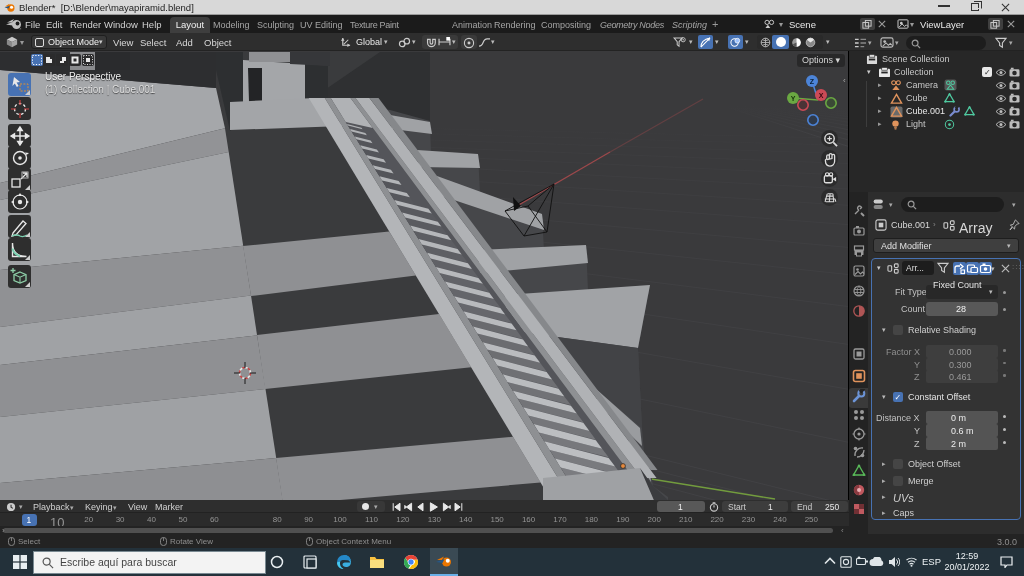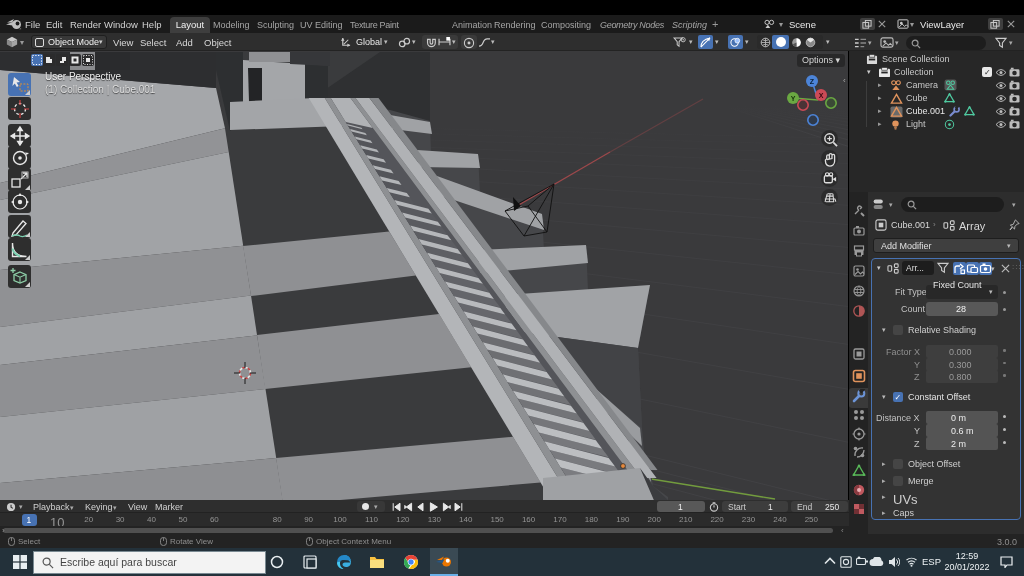--- a/index.html
+++ b/index.html
@@ -1,20 +1,35 @@
 <!DOCTYPE html>
 <html><head><meta charset="utf-8"><style>
 *{margin:0;padding:0;box-sizing:border-box;font-family:"Liberation Sans",sans-serif;}
 html,body{width:1024px;height:576px;overflow:hidden;background:#000;}
 #root{position:relative;width:1024px;height:576px;}
 .abs{position:absolute;}
 .tx{white-space:nowrap;}
 </style></head><body>
 <div id="root">
 
+<div class="abs" style="left:0;top:0;width:1024px;height:15px;background:#d8d8d8;border-bottom:1px solid #9a9a9a;">
+  <svg class="abs" style="left:4px;top:2px" width="11" height="11" viewBox="0 0 24 24">
+   <circle cx="15" cy="13" r="8" fill="#ea7600"></circle>
+        <circle cx="16.5" cy="11.5" r="3.4" fill="#fff"></circle>
+   <path d="M2 10 L12 4 L9 10 Z" fill="#ea7600"></path>
+        <path d="M1 12 L13 8 L10 14 Z" fill="#265787"></path>
+  </svg>
+  <div class="abs tx" style="left:19px;top:2px;font-size:9.5px;color:#1c1c1c;">Blender*&nbsp; [D:\Blender\mayapiramid.blend]</div>
+  <div class="abs tx" style="left:938px;top:5px;width:12px;height:2px;background:#333;"></div>
+  <div class="abs" style="left:971px;top:3px;width:8px;height:8px;border:1.3px solid #333;"></div>
+  <div class="abs" style="left:974px;top:1px;width:8px;height:8px;border-bottom:1.3px solid #d8d8d8;border-right:1.3px solid #333;border-top:1.3px solid #333;"></div>
+  <svg class="abs" style="left:1001px;top:3px" width="9" height="9" viewBox="0 0 10 10">
+        <path d="M1 1 L9 9 M9 1 L1 9" stroke="#333" stroke-width="1.2"></path>
+      </svg>
+</div>
 <div class="abs" style="left:0;top:15px;width:1024px;height:18px;background:#1b1b1b;">
       <svg class="abs" style="left:6px;top:3px" width="17" height="12" viewBox="0 0 34 24">
      <circle cx="21" cy="13" r="9" fill="#bfbfbf"></circle>
         <circle cx="23" cy="11" r="3.8" fill="#1b1b1b"></circle>
      <path d="M2 9 L16 2 L12 9 Z" fill="#bfbfbf"></path>
         <path d="M0 13 L17 7 L13 15 Z" fill="#bfbfbf"></path>
      <path d="M28 20 l3 2 l-4 1 Z" fill="#888"></path>
       </svg>
       <div class="abs tx" style="left:25px;top:4px;font-size:9.5px;color:#d2d2d2;">File</div>
       <div class="abs tx" style="left:46px;top:4px;font-size:9.5px;color:#d2d2d2;">Edit</div>
@@ -668,21 +683,21 @@
       <rect x="1" y="1" width="11" height="11" rx="2" fill="none" stroke="#ccc" stroke-width="1.2"></rect>
         <rect x="4" y="4" width="5" height="5" fill="#ccc"></rect>
       </svg>
       <div class="abs tx" style="left:42px;top:28px;font-size:9px;color:#d8d8d8;">Cube.001</div>
       <div class="abs tx" style="left:84px;top:28px;font-size:8px;color:#888;">›</div>
       <svg class="abs" style="left:94px;top:27px" width="13" height="12" viewBox="0 0 14 13">
       <rect x="1" y="4" width="4" height="6" rx="1" fill="none" stroke="#ccc" stroke-width="1.2"></rect>
       <rect x="8" y="2" width="4" height="4" rx="1" fill="none" stroke="#ccc" stroke-width="1.2"></rect>
       <rect x="8" y="8" width="4" height="4" rx="1" fill="none" stroke="#ccc" stroke-width="1.2"></rect>
       </svg>
-      <div class="abs tx" style="left:110px;top:28px;font-size:11px;color:#d8d8d8;">Array</div>
+      <div class="abs tx" style="left:110px;top:28px;font-size:14px;color:#d8d8d8;">Array</div>
       <svg class="abs" style="left:160px;top:27px" width="11" height="11" viewBox="0 0 12 12">
       <path d="M7 1 l4 4 l-2 0.5 l-2.5 2.5 l-0.5 3 l-2 -2 l-3 3 l2.5 -3.5 l-2 -2 l3 -0.5 Z" fill="none" stroke="#bbb" stroke-width="1"></path>
       </svg>
       <div class="abs" style="left:24px;top:46px;width:146px;height:15px;background:#3f3f3f;border-radius:3px;border:1px solid #1e1e1e;"></div>
       <div class="abs tx" style="left:32px;top:49px;font-size:9px;color:#e0e0e0;">Add Modifier</div>
       <div class="abs tx" style="left:158px;top:50px;font-size:7px;color:#bbb;">▾</div>
       <div class="abs" style="left:22px;top:66px;width:150px;height:262px;background:#333333;border:1px solid #4772b3;border-radius:4px;"></div>
       <div class="abs tx" style="left:28px;top:72px;font-size:7px;color:#ccc;">▾</div>
       <svg class="abs" style="left:38px;top:70px" width="13" height="12" viewBox="0 0 14 13">
       <rect x="1" y="4" width="4" height="6" rx="1" fill="none" stroke="#ccc" stroke-width="1.2"></rect>
@@ -730,21 +745,21 @@
       <div class="abs tx" style="left:37px;top:155.0px;font-size:9px;color:#8f8f8f;">Factor X</div>
       <div class="abs" style="left:77px;top:153.0px;width:72px;height:13px;background:#3e3e3e;border-radius:2px;"></div>
       <div class="abs tx" style="left:100px;top:155.0px;font-size:9px;color:#9a9a9a;">0.000</div>
       <div class="abs" style="left:154px;top:157.0px;width:2.5px;height:2.5px;background:#777;border-radius:50%;"></div>
       <div class="abs tx" style="left:65px;top:167.5px;font-size:9px;color:#8f8f8f;">Y</div>
       <div class="abs" style="left:77px;top:165.5px;width:72px;height:13px;background:#3e3e3e;border-radius:2px;"></div>
       <div class="abs tx" style="left:100px;top:167.5px;font-size:9px;color:#9a9a9a;">0.300</div>
       <div class="abs" style="left:154px;top:169.5px;width:2.5px;height:2.5px;background:#777;border-radius:50%;"></div>
       <div class="abs tx" style="left:65px;top:180.0px;font-size:9px;color:#8f8f8f;">Z</div>
       <div class="abs" style="left:77px;top:178.0px;width:72px;height:13px;background:#3e3e3e;border-radius:2px;"></div>
-      <div class="abs tx" style="left:100px;top:180.0px;font-size:9px;color:#9a9a9a;">0.800</div>
+      <div class="abs tx" style="left:100px;top:180.0px;font-size:9px;color:#9a9a9a;">0.461</div>
       <div class="abs" style="left:154px;top:182.0px;width:2.5px;height:2.5px;background:#777;border-radius:50%;"></div>
       <div class="abs tx" style="left:33px;top:201px;font-size:7px;color:#bbb;">▾</div>
       <div class="abs" style="left:44px;top:200px;width:10px;height:10px;background:#4772b3;border-radius:2px;"></div>
       <div class="abs tx" style="left:45.5px;top:200.5px;font-size:8px;color:#fff;">✓</div>
       <div class="abs tx" style="left:59px;top:200px;font-size:9px;color:#e2e2e2;">Constant Offset</div>
       <div class="abs tx" style="left:27px;top:221px;font-size:9px;color:#c2c2c2;">Distance X</div>
       <div class="abs" style="left:77px;top:219px;width:72px;height:13px;background:#545454;border-radius:2px;"></div>
       <div class="abs tx" style="left:102px;top:221px;font-size:9px;color:#ededed;">0 m</div>
       <div class="abs" style="left:154px;top:223px;width:3px;height:3px;background:#bbb;border-radius:50%;"></div>
       <div class="abs tx" style="left:65px;top:234px;font-size:9px;color:#c2c2c2;">Y</div>
@@ -755,21 +770,21 @@
       <div class="abs" style="left:77px;top:245px;width:72px;height:13px;background:#545454;border-radius:2px;"></div>
       <div class="abs tx" style="left:102px;top:247px;font-size:9px;color:#ededed;">2 m</div>
       <div class="abs" style="left:154px;top:249px;width:3px;height:3px;background:#bbb;border-radius:50%;"></div>
       <div class="abs tx" style="left:33px;top:268px;font-size:7px;color:#aaa;">▸</div>
       <div class="abs" style="left:44px;top:267px;width:10px;height:10px;background:#454545;border-radius:2px;"></div>
       <div class="abs tx" style="left:59px;top:267px;font-size:9px;color:#cfcfcf;">Object Offset</div>
       <div class="abs tx" style="left:33px;top:285px;font-size:7px;color:#aaa;">▸</div>
       <div class="abs" style="left:44px;top:284px;width:10px;height:10px;background:#454545;border-radius:2px;"></div>
       <div class="abs tx" style="left:59px;top:284px;font-size:9px;color:#cfcfcf;">Merge</div>
       <div class="abs tx" style="left:33px;top:301px;font-size:7px;color:#aaa;">▸</div>
-      <div class="abs tx" style="left:44px;top:300px;font-size:13px;color:#cfcfcf;">UVs</div>
+      <div class="abs tx" style="left:44px;top:300px;font-size:11px;color:#cfcfcf;font-style:italic;">UVs</div>
       <div class="abs tx" style="left:33px;top:317px;font-size:7px;color:#aaa;">▸</div>
       <div class="abs tx" style="left:44px;top:316px;font-size:9px;color:#cfcfcf;">Caps</div>
     </div>
 <div class="abs" style="left:0;top:500px;width:849px;height:34px;background:#2b2b2b;overflow:hidden;">
       <div class="abs" style="left:0;top:0;width:849px;height:13px;background:#2e2e2e;border-bottom:1px solid #222;"></div>
       <svg class="abs" style="left:6px;top:2px" width="11" height="10" viewBox="0 0 12 11">
       <circle cx="5.5" cy="5.5" r="4.5" fill="#ccc"></circle>
         <path d="M5.5 3 v2.8 l2 1.2" stroke="#2e2e2e" stroke-width="1.2" fill="none"></path>
       </svg>
       <div class="abs tx" style="left:19px;top:3px;font-size:7px;color:#aaa;">▾</div>

